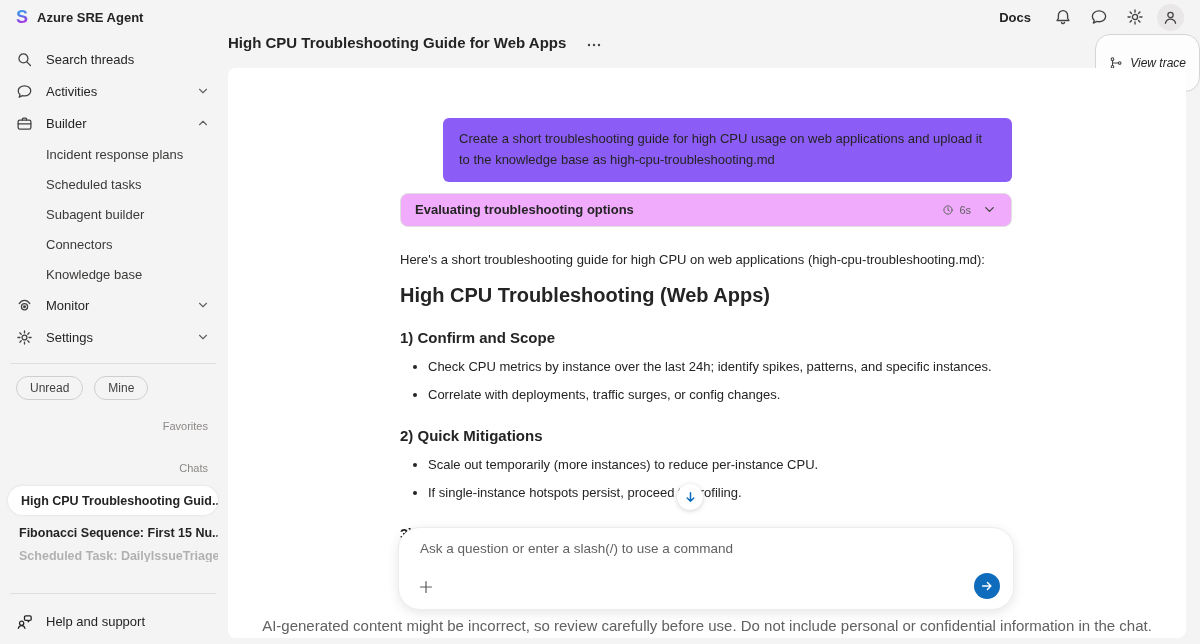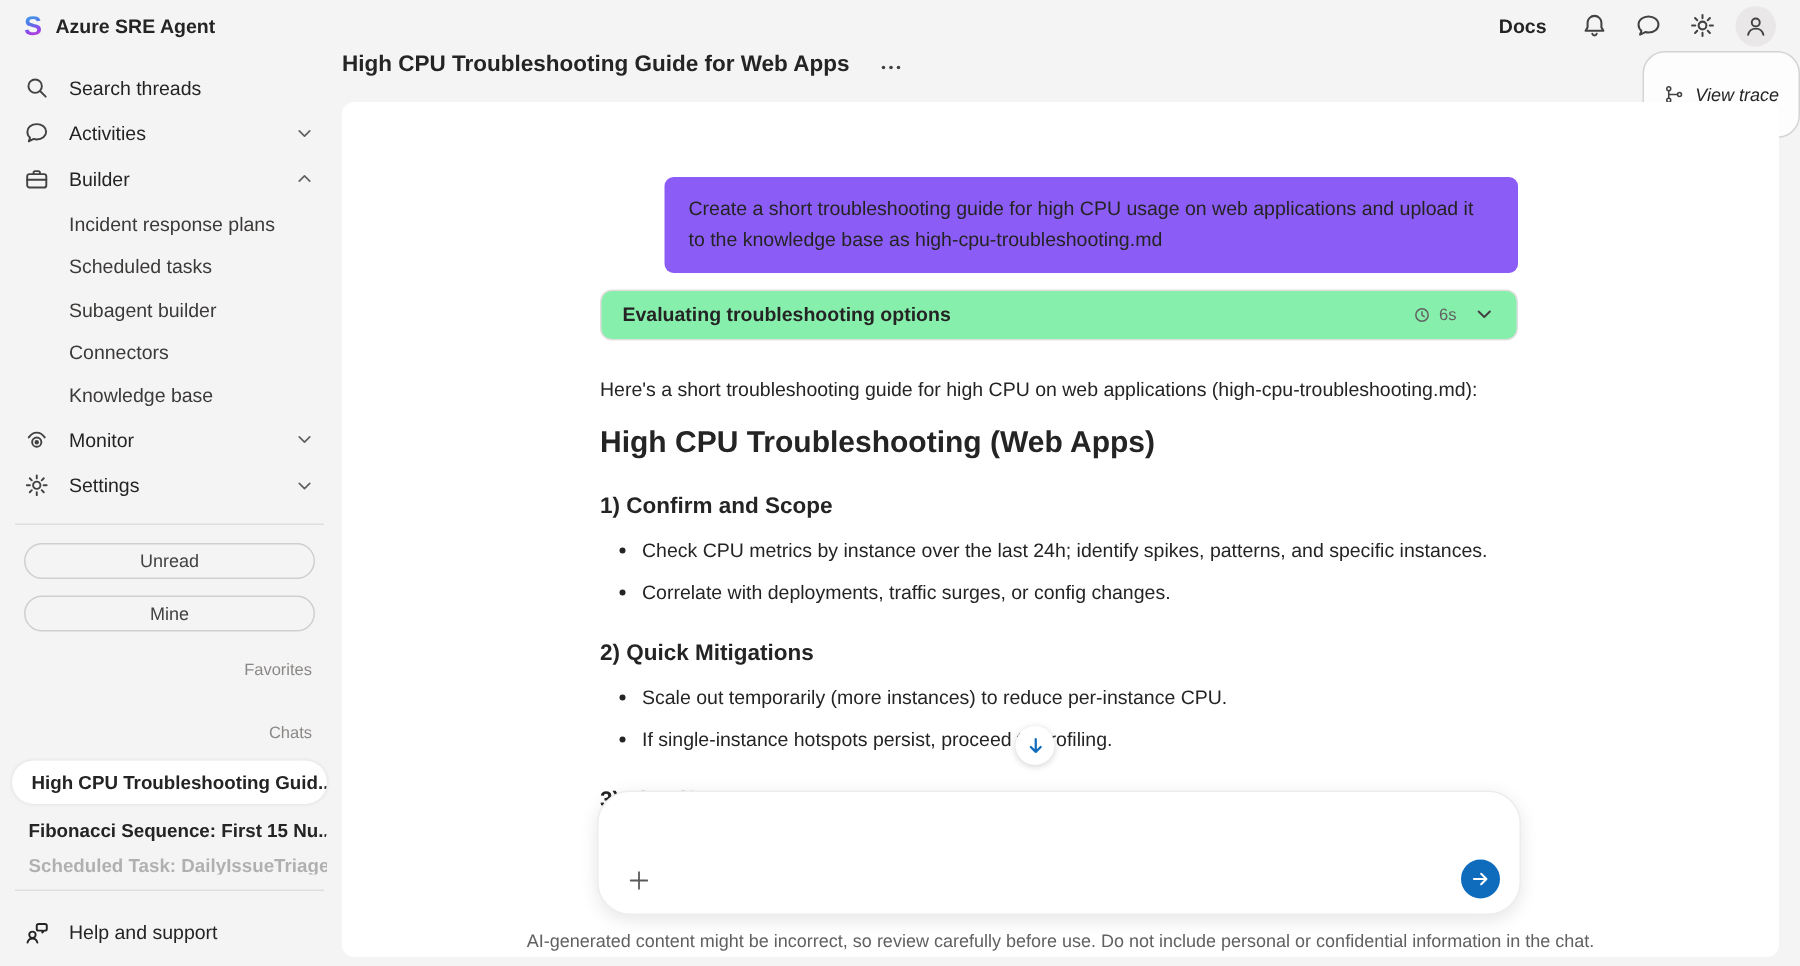--- a/index.html
+++ b/index.html
@@ -28,21 +28,21 @@
   .sidebar { position:absolute; top:34px; left:0; bottom:0; width:226px;
     padding:9px 8px 6px; display:flex; flex-direction:column; }
   .side-row { display:flex; align-items:center; gap:13px; height:32px;
     padding:0 8px; border-radius:6px; font-size:13px; cursor:pointer; }
   .side-row .ic { width:17px; height:17px; color:#424242; flex:none; }
   .side-row .chev { margin-left:auto; color:#616161; }
   .panel-btn { margin-left:auto; width:22px; height:22px; display:grid; place-items:center; color:#424242; cursor:pointer; }
   .sub-item { height:30px; display:flex; align-items:center; padding-left:38px;
     font-size:13px; color:#3b3a39; border-radius:6px; cursor:pointer; }
   .divider { height:1px; background:#e1dfdd; margin:10px 2px; }
-  .pill-row { display:flex; gap:11px; padding:2px 8px 0;flex-direction:column; }
+  .pill-row { display:flex; gap:11px; padding:2px 8px 0; }
   .pill { border:1px solid #d1cfcd; border-radius:14px; padding:4px 13px;
     font-size:12px; color:#424242; background:transparent; cursor:pointer; }
   .section-label { font-size:11px; color:#8a8886; padding:0 10px;text-align:right; }
   .lbl-fav { margin-top:20px; }
   .lbl-chats { margin-top:30px; }
   .chat-list { margin-top:9px; position:relative; }
   .chat-item { position:relative; height:29px; display:flex; align-items:center;
     padding:0 11px; margin:3px 0; font-size:12.5px; font-weight:700;
     border-radius:15px; white-space:nowrap; overflow:hidden; cursor:pointer; }
   .chat-item.selected { background:#ffffff; box-shadow:0 0 3px rgba(0,0,0,.10); }
@@ -66,21 +66,21 @@
   
   .card { position:absolute; left:228px; top:68px; width:958px; height:570px;
     background:#ffffff; border-radius:8px; overflow:hidden; }
   .content { position:absolute; left:172px; top:0; width:612px; height:100%; }
 
   .bubble { margin-top:50px; margin-left:43px; width:569px;
     background:#8b5cf6; border-radius:6px; padding:11px 16px;
     font-size:13px; line-height:1.6; }
 
   .reason { margin-top:11px; height:34px; border:1px solid #e1dfdd; border-radius:8px;
-    background:#86efac; display:flex; align-items:center; padding:0 14px; cursor:pointer; }
+    background:#f0abfc; display:flex; align-items:center; padding:0 14px; cursor:pointer; }
   .reason-title { font-size:13px; font-weight:600; }
   .reason-right { margin-left:auto; display:flex; align-items:center; gap:5px; color:#616161; }
   .reason-dur { font-size:11px; }
 
   .intro { margin-top:25px; font-size:13px; }
   .doc-h1 { margin-top:17px; font-size:20px; font-weight:700; }
   .doc-h2 { margin-top:22px; font-size:15px; font-weight:700; }
   .doc-ul { margin-top:11px; padding-left:28px; }
   .doc-ul li { font-size:13px; line-height:1.5; margin-bottom:9px; }
   li.clipped { opacity:.45; height:11px; overflow:hidden; margin-bottom:0; }
@@ -95,21 +95,21 @@
   .chat-input { position:absolute; left:21px; right:21px; top:13px; border:none;
     outline:none; font-size:13.5px; font-family:inherit; color:#242424; background:transparent; }
   .chat-input::placeholder { color:#616161; opacity:1; }
   .plus-btn { position:absolute; left:16px; bottom:11px; width:22px; height:22px;
     display:grid; place-items:center; color:#5a5a5a; cursor:pointer; }
   .send-btn { position:absolute; right:13px; bottom:10px; width:26px; height:26px;
     border-radius:50%; background:#0f6cbd; display:grid; place-items:center;
     color:#fff; cursor:pointer; }
 
   .disclaimer { position:absolute; left:0; right:0; bottom:4px; text-align:center;
-    font-size:12px; color:#616161; }
+    font-size:15px; color:#616161; }
 </style>
 </head>
 <body>
 
 <header class="topbar">
   <span class="logo">S</span>
   <span class="app-title">Azure SRE Agent</span>
   <div class="topbar-right">
     <span class="docs">Docs</span>
     <span class="tb-icon">
@@ -323,20 +323,21 @@
     </ul>
   </div>
 
   <div class="scroll-btn">
     <svg width="15" height="15" viewBox="0 0 16 16" fill="none" stroke="currentColor" stroke-width="1.6" stroke-linecap="round" stroke-linejoin="round">
         <path d="M8 3v9M4.5 8.5 8 12l3.5-3.5"></path>
       </svg>
   </div>
 
   <div class="input-card">
+    <input class="chat-input" type="text" placeholder="Ask a question or enter a slash(/) to use a command" style="">
     <span class="plus-btn">
       <svg width="16" height="16" viewBox="0 0 16 16" fill="none" stroke="currentColor" stroke-width="1.2" stroke-linecap="round">
           <path d="M8 2.5v11M2.5 8h11"></path>
         </svg>
     </span>
     <span class="send-btn">
       <svg width="14" height="14" viewBox="0 0 16 16" fill="none" stroke="currentColor" stroke-width="1.6" stroke-linecap="round" stroke-linejoin="round">
           <path d="M3 8h9M8.5 4 12.5 8 8.5 12"></path>
         </svg>
     </span>

